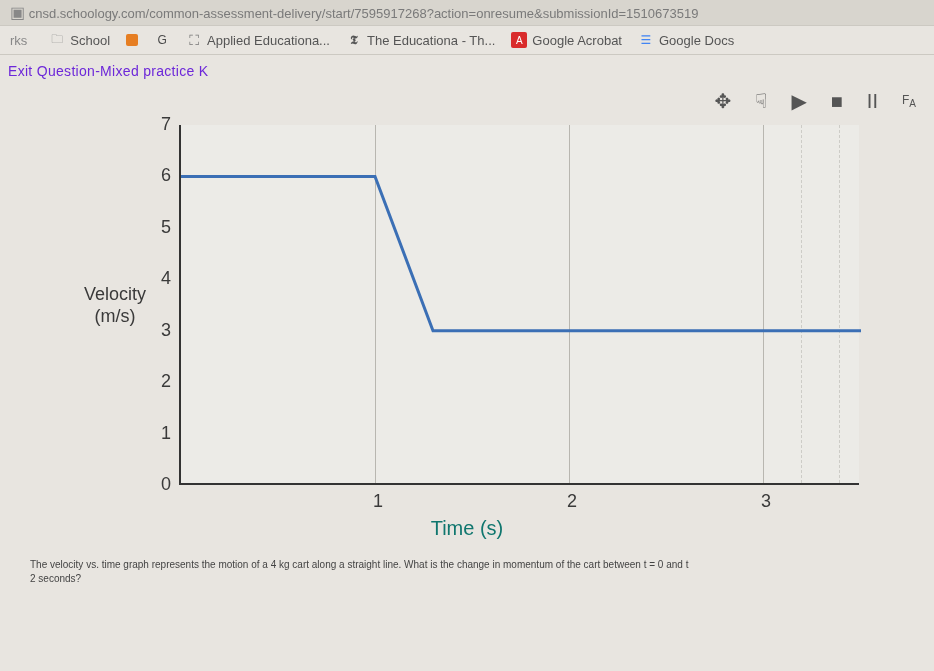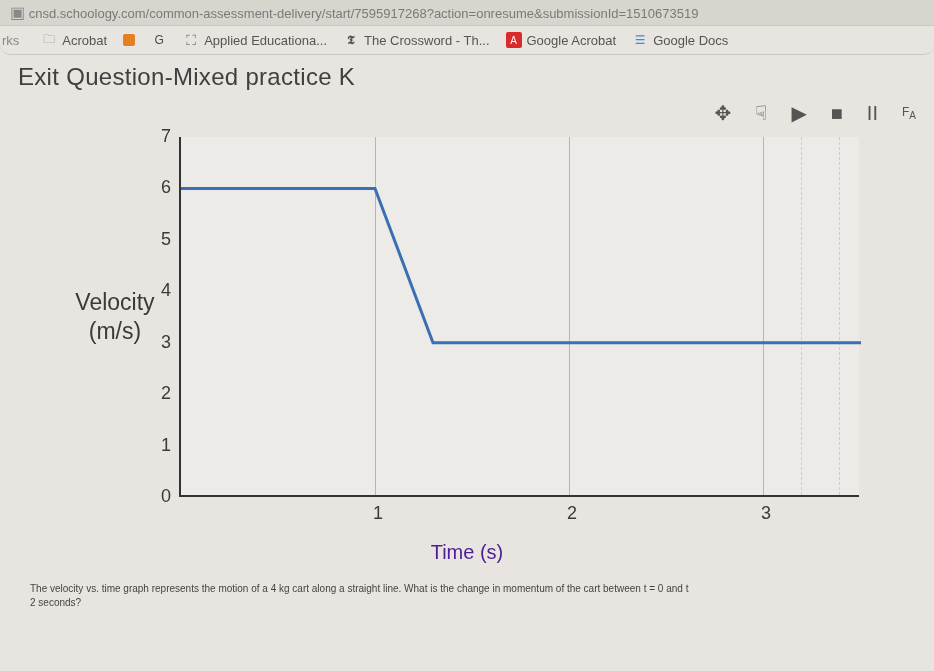--- a/index.html
+++ b/index.html
@@ -17,45 +17,44 @@
       font-size: 13px;
       color: #7a7a7a;
       border-bottom: 1px solid #ccc9c2;
       white-space: nowrap;
       overflow: hidden;
     }
     .bookmarks-bar {
       display: flex;
       align-items: center;
       gap: 16px;
-      padding: 6px 2px;
+      padding: 6px 10px;
       font-size: 13px;
       color: #555;
       border-bottom: 1px solid #ccc9c2;
-      border-radius: 10px;
     }
     .bookmark-item {
       display: flex;
       align-items: center;
       gap: 5px;
       cursor: pointer;
     }
     .bm-icon {
       width: 16px;
       height: 16px;
       display: inline-flex;
       align-items: center;
       justify-content: center;
       font-size: 12px;
     }
     .page-title {
-      font-size: 24px;
+      font-size: 14px;
       font-weight: 400;
-      color: #404040;
-      padding: 8px 18px 4px;
+      color: #6d28d9;
+      padding: 8px 8px 4px;
       letter-spacing: 0.3px;
     }
     .toolbar {
       display: flex;
       justify-content: flex-end;
       align-items: center;
       gap: 24px;
       padding: 6px 18px;
       font-size: 20px;
       color: #555;
@@ -66,21 +65,21 @@
       flex-direction: column;
       align-items: center;
       margin-top: 6px;
     }
     .chart-row {
       display: flex;
       align-items: center;
     }
     .y-label {
       text-align: center;
-      font-size: 23px;
+      font-size: 18px;
       color: #3a3a3a;
       line-height: 1.25;
       margin-right: 6px;
       width: 80px;
     }
     .y-ticks {
       display: flex;
       flex-direction: column;
       justify-content: space-between;
       height: 360px;
@@ -117,22 +116,21 @@
       position: relative;
       width: 680px;
       height: 26px;
       margin-top: 6px;
       font-size: 18px;
       color: #3a3a3a;
     }
     .x-tick { position: absolute; transform: translateX(-50%); }
     .x-label {
       font-size: 20px;
-      color: #4c1d95;
-      margin-top: 12px;
+      color: #0f766e;
     }
     .question {
       padding: 18px 30px 6px 30px;
       font-size: 10px;
       color: #444;
       line-height: 1.35;
     }
     .folder-icon { color: #888; }
     .g-icon { color: #4a4a4a; font-weight: 500; }
     .acrobat-icon { background: #d92b2b; color: #fff; font-size: 10px; border-radius: 2px; padding: 0 2px; }
@@ -150,39 +148,39 @@
 <div class="url-bar">
   <span class="pic-icon">▣</span>
   <span>cnsd.schoology.com/common-assessment-delivery/start/7595917268?action=onresume&amp;submissionId=1510673519</span>
 </div>
 
 <div class="bookmarks-bar">
   <span class="prks">rks</span>
 
   <div class="bookmark-item">
     <span class="bm-icon folder-icon">🗀</span>
-    <span>Acrobat</span>
+    <span>School</span>
   </div>
 
   <div class="bookmark-item">
     <span class="orange-icon"></span>
   </div>
 
   <div class="bookmark-item">
     <span class="bm-icon g-icon">G</span>
   </div>
 
   <div class="bookmark-item">
     <span class="bm-icon ae-icon">⛶</span>
     <span>Applied Educationa...</span>
   </div>
 
   <div class="bookmark-item">
     <span class="bm-icon nyt-icon">𝕿</span>
-    <span>The Crossword - Th...</span>
+    <span>The Educationa - Th...</span>
   </div>
 
   <div class="bookmark-item">
     <span class="bm-icon acrobat-icon">A</span>
     <span>Google Acrobat</span>
   </div>
 
   <div class="bookmark-item">
     <span class="bm-icon docs-icon">☰</span>
     <span>Google Docs</span>

